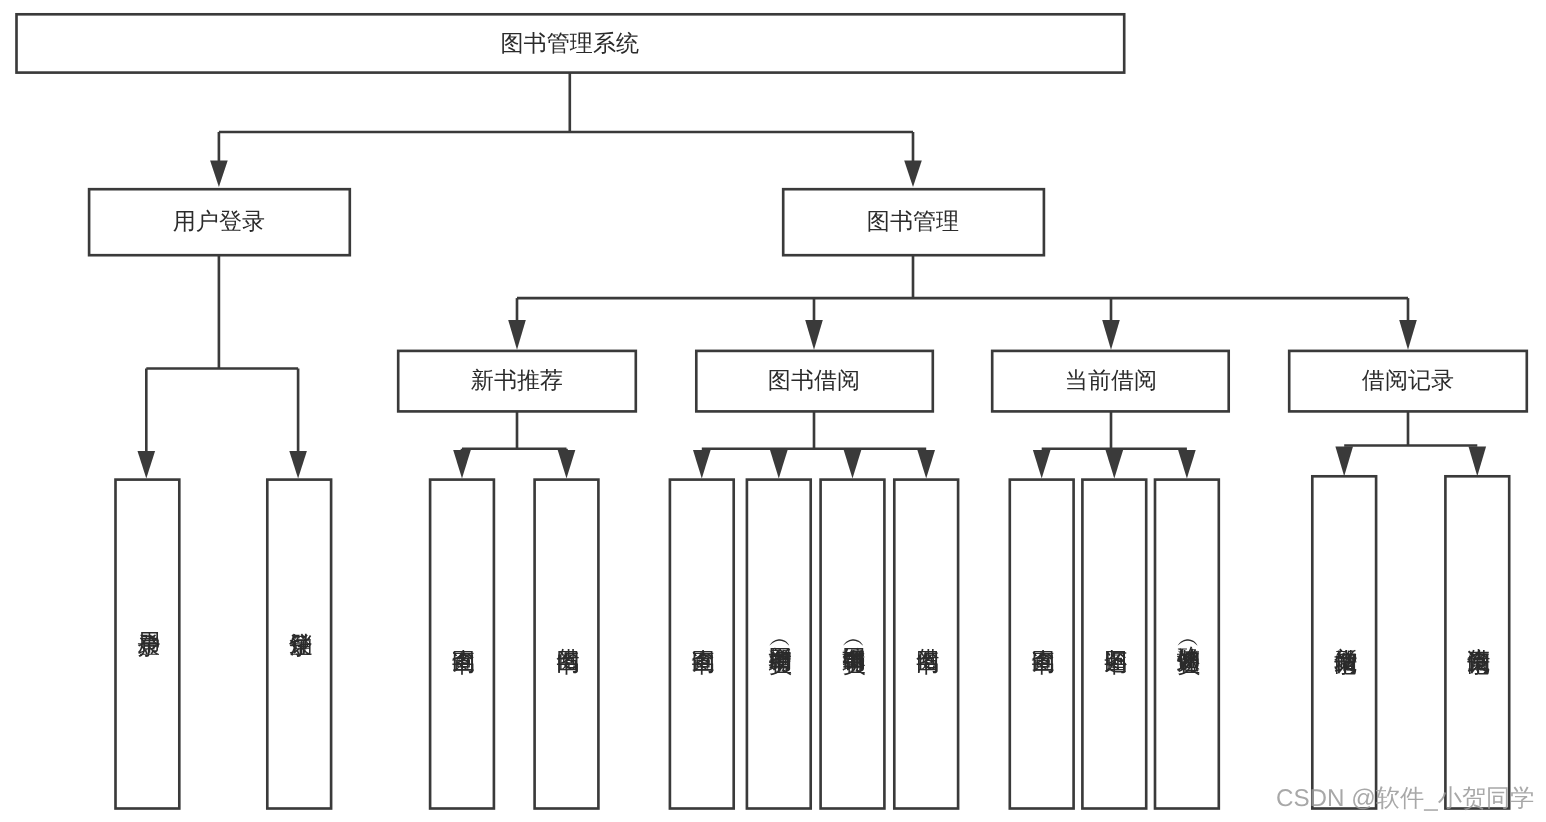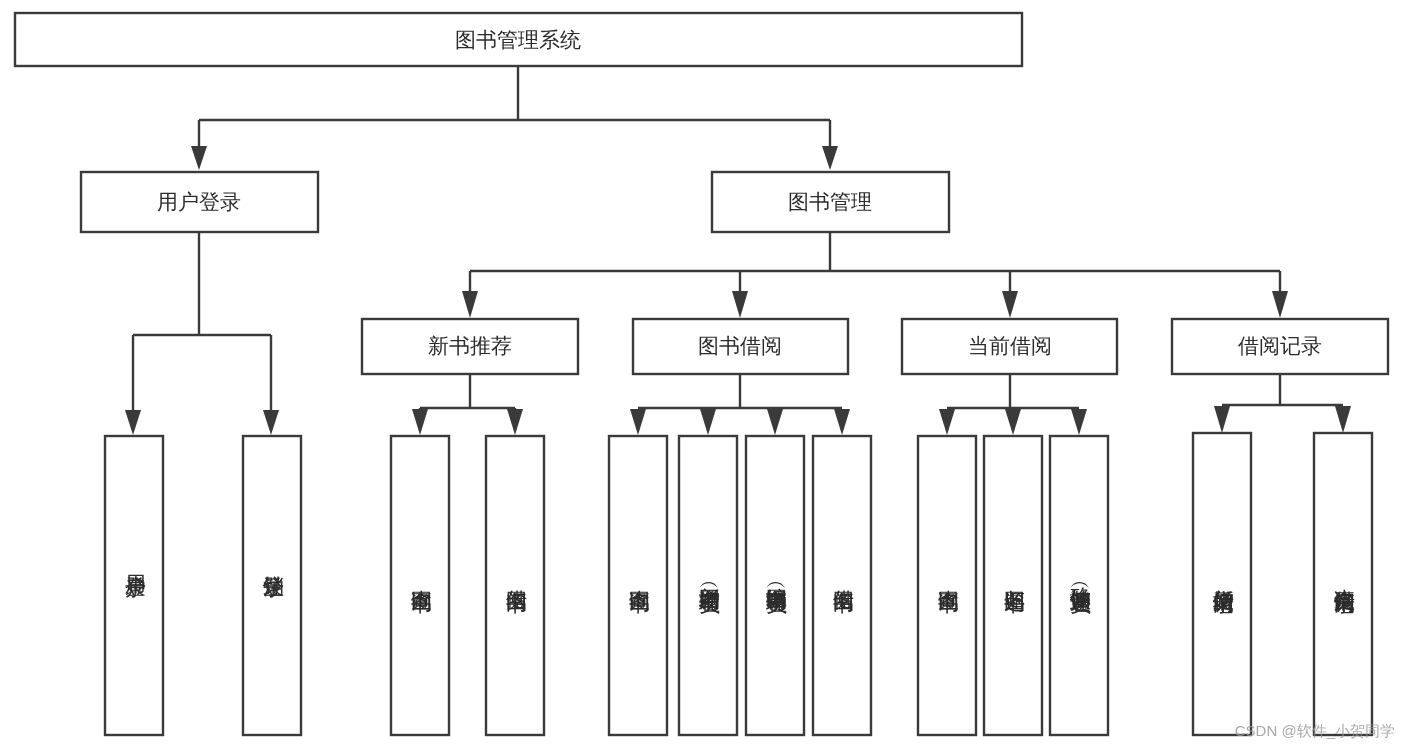--- a/index.html
+++ b/index.html
@@ -53,21 +53,21 @@
     font-size: 21px;
     writing-mode: vertical-rl;
     text-orientation: upright;
     letter-spacing: 1px;
   }
   .watermark {
     position: absolute;
     right: 10px;
     bottom: 6px;
     font-family: "Liberation Sans", "DejaVu Sans", sans-serif;
-    font-size: 15px;
+    font-size: 22px;
     color: #9a9a9a;
     opacity: .85;
     white-space: nowrap;
     pointer-events: none;
     user-select: none;
   }
 </style>
 </head>
 <body>
 

